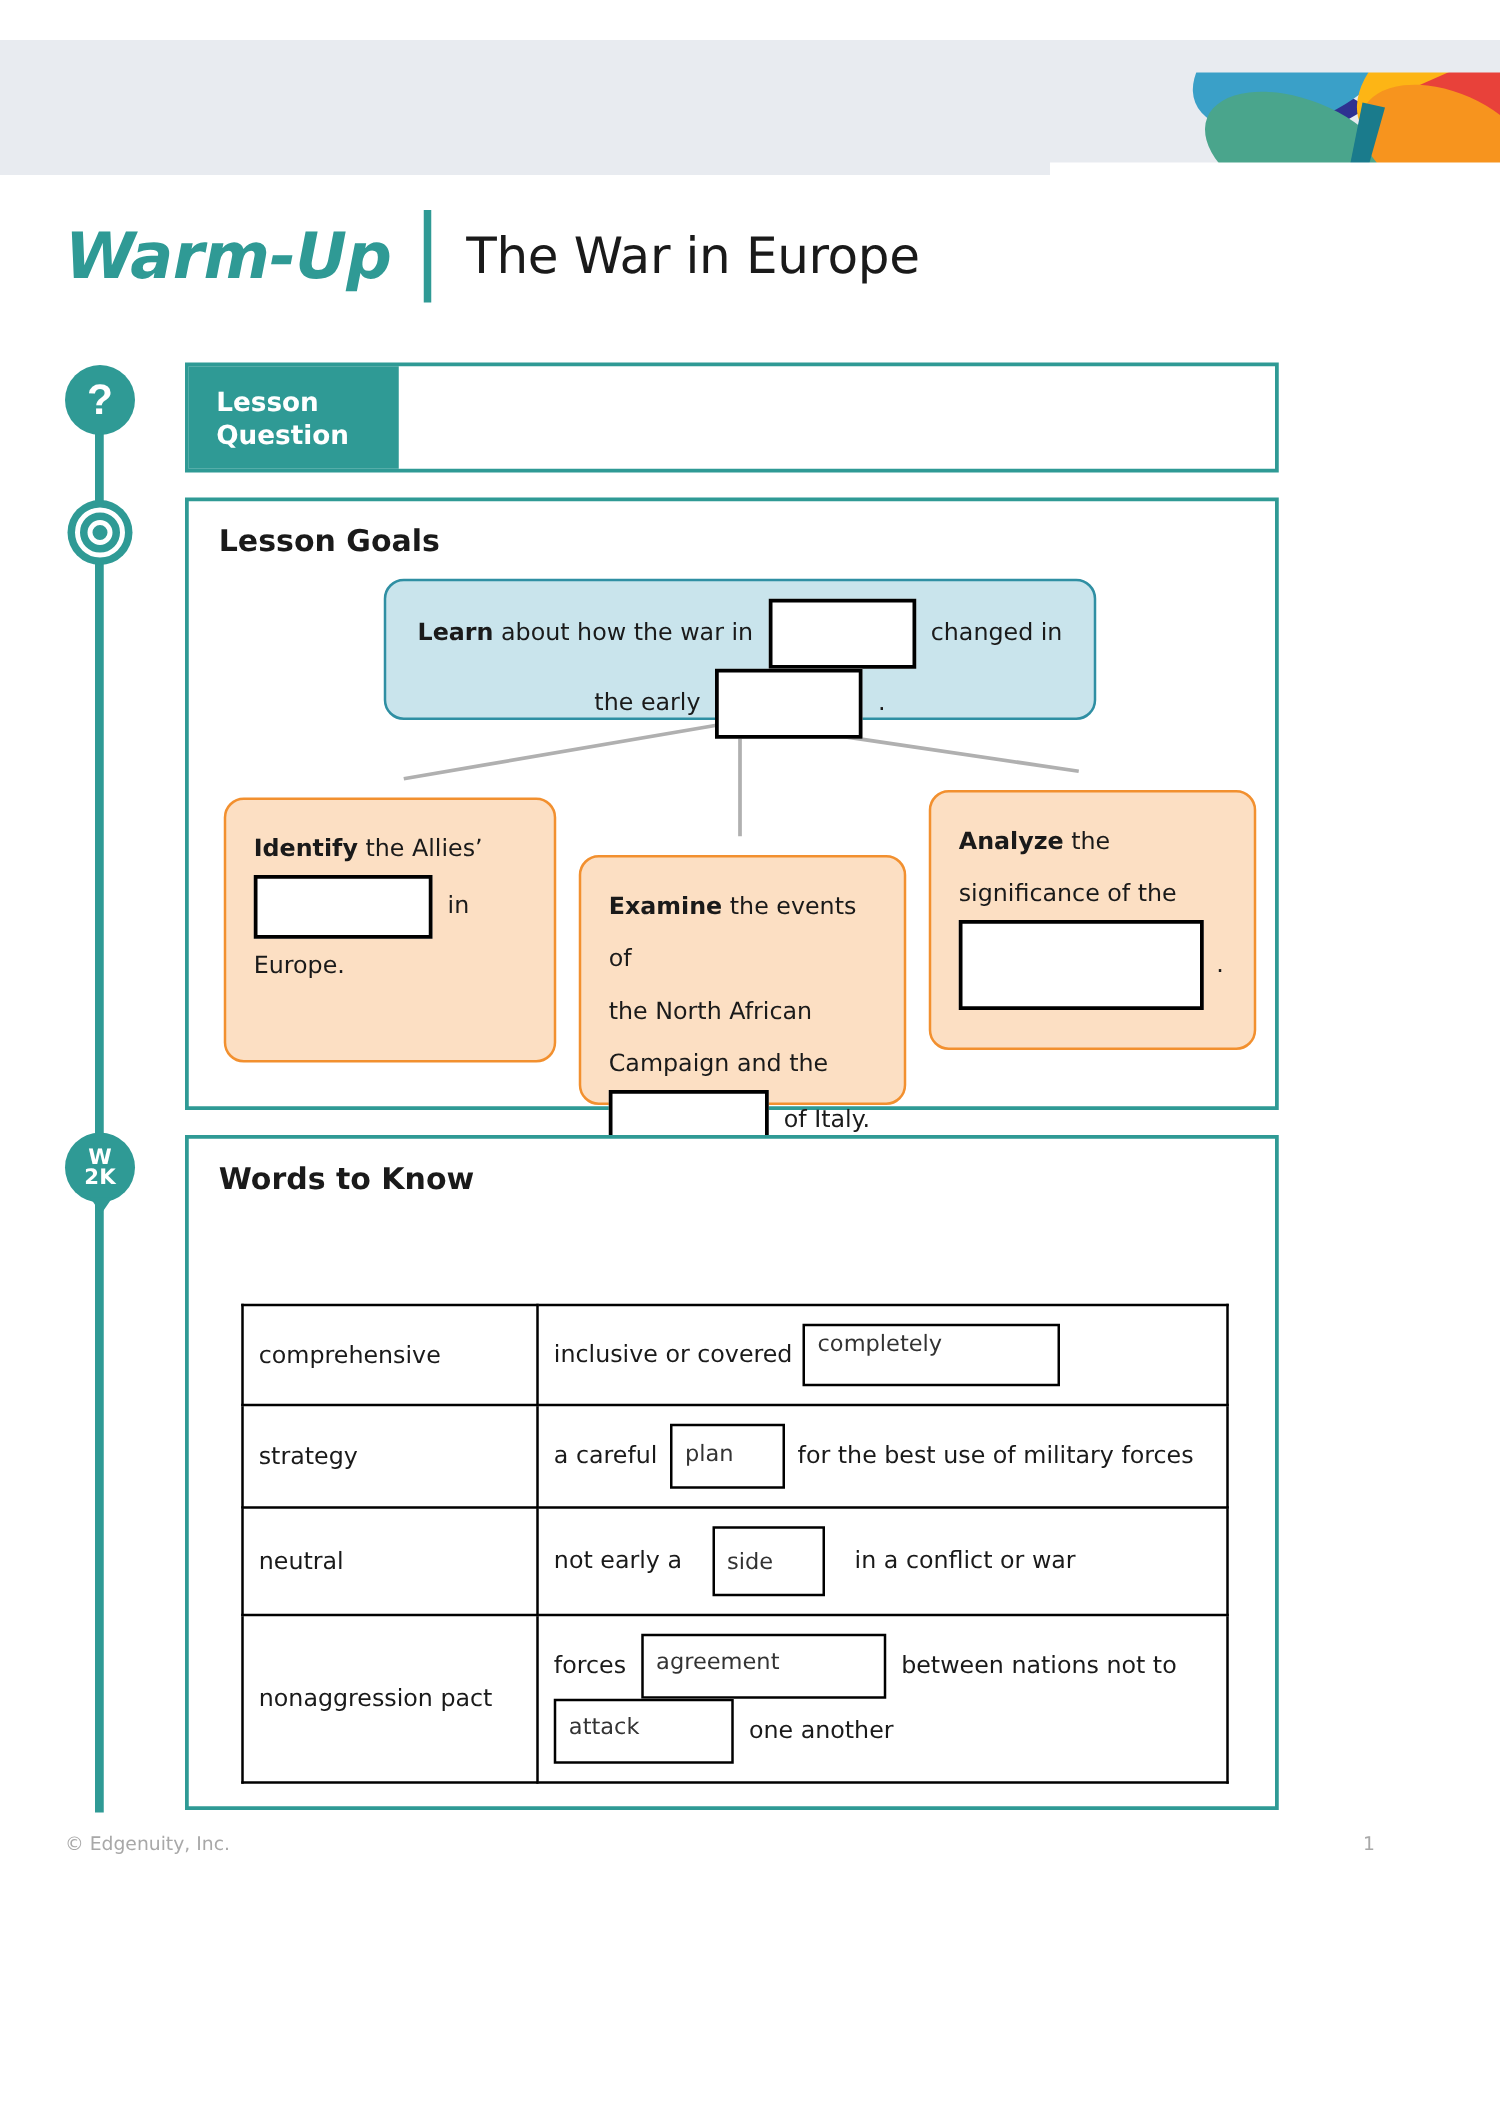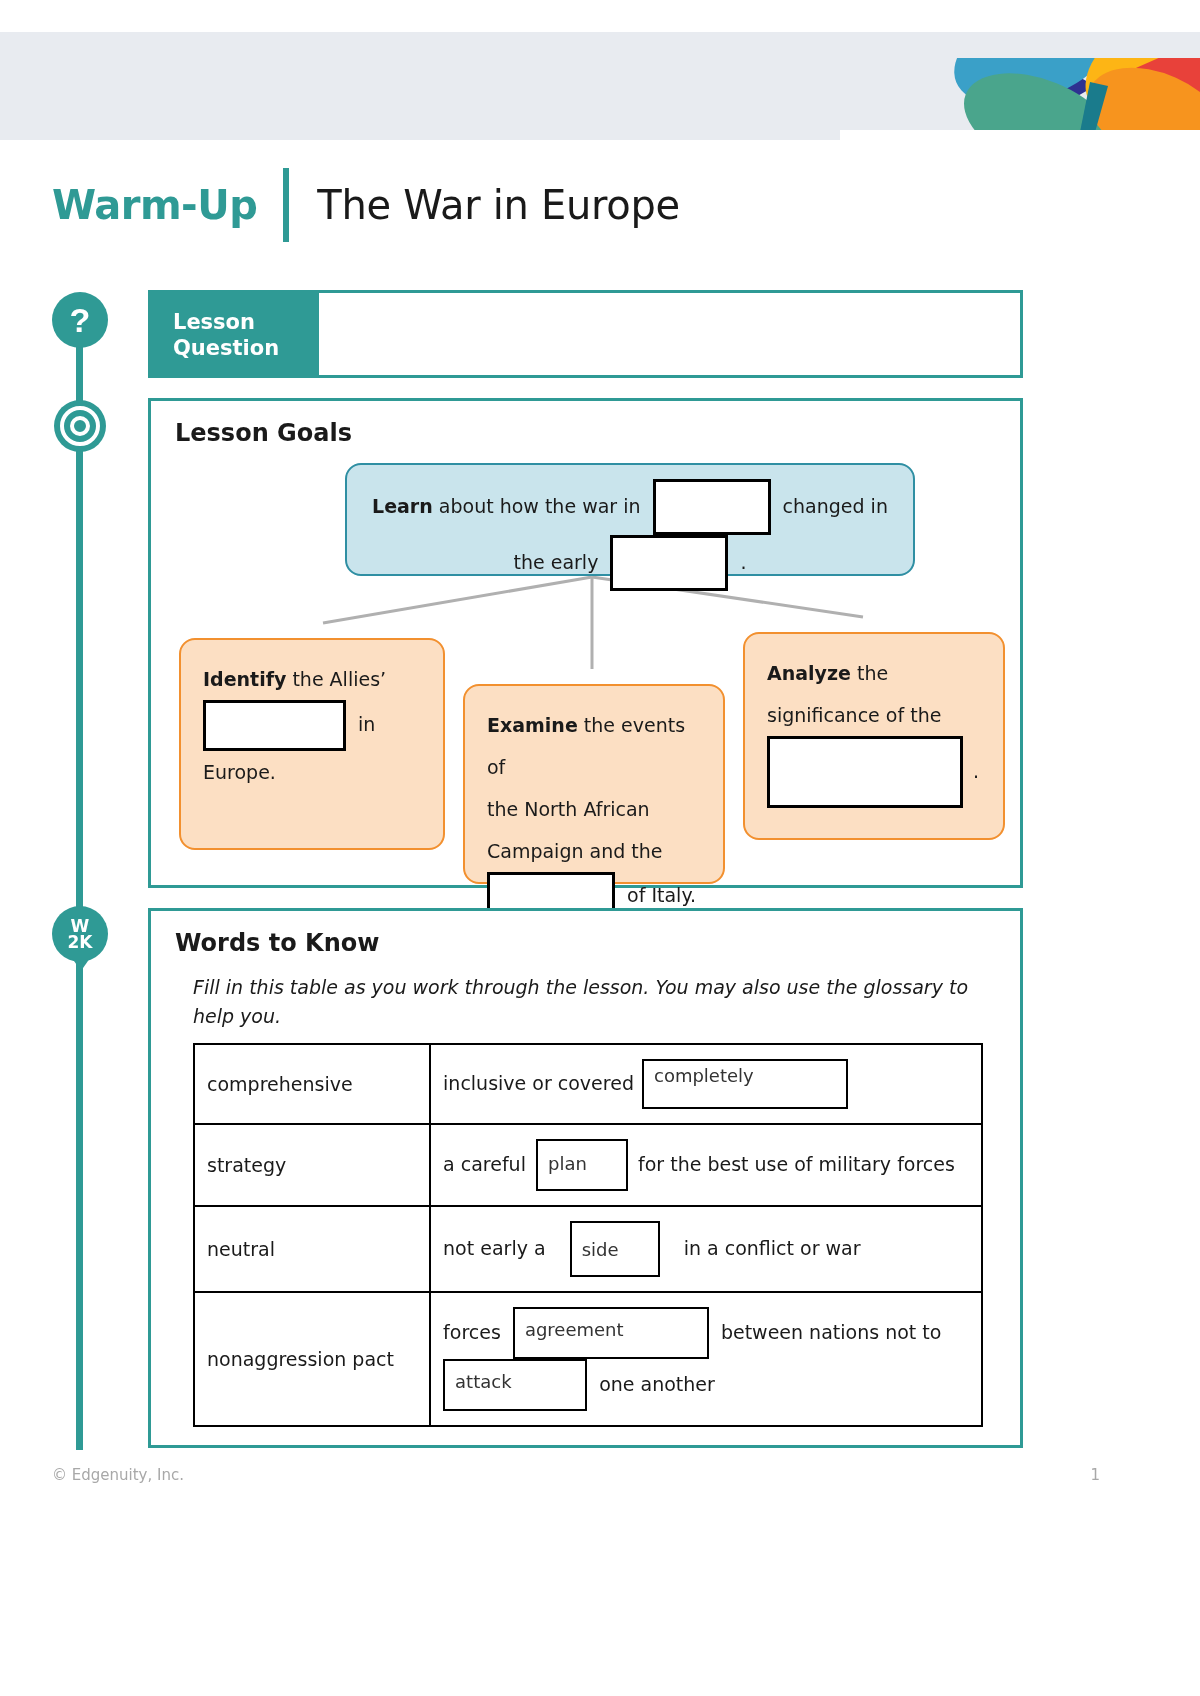--- a/index.html
+++ b/index.html
@@ -47,25 +47,26 @@
 
   
   .title-row {
     position: absolute;
     left: 52px; top: 165px;
     display: flex;
     align-items: center;
     height: 80px;
   }
   .title-warmup {
-    font-size: 40px;
+    font-size: 51px;
     font-weight: 700;
     color: #2f9a95;
     font-family: "DejaVu Sans", sans-serif;
     letter-spacing: -0.5px;
+    font-style: italic;
   }
   .title-divider {
     width: 6px; height: 74px;
     background: #2f9a95;
     margin: 0 28px 0 26px;
   }
   .title-topic {
     font-size: 40px;
     font-weight: 400;
     color: #1a1a1a;
@@ -156,21 +157,20 @@
     font-family: "DejaVu Sans", sans-serif;
     line-height: 40px;
   }
   .goal-node.learn {
     left: 156px; top: 62px;
     width: 570px; height: 113px;
     background: #c9e4ec;
     border: 2px solid #2f8fa3;
     text-align: center;
     padding-top: 14px;
-    margin-left: 38px;
   }
   .goal-node.child {
     background: #fcdfc3;
     border: 2px solid #f2902f;
     padding: 18px 20px 18px 22px;
     line-height: 42px;
     margin-top: 15px;
   }
   #goal-identify { left: 28px;  top: 222px; width: 266px; height: 212px; }
   #goal-examine  { left: 312px; top: 268px; width: 262px; height: 200px; }
@@ -383,21 +383,20 @@
       <br>
       <span>significance of the</span>
       <br>
       <span class="blank b5"></span>
       <span>.</span>
     </div>
   </div>
 
   <div class="panel" id="words-to-know-panel">
     <div class="panel-heading">Words to Know</div>
-    <div class="wtk-instructions">Fill in this table as you work through the lesson. You may also use the glossary to help you.</div>
 
     <table class="vocab-table">
       <tbody>
         <tr>
           <td class="term">comprehensive</td>
           <td class="defn">
             <span>inclusive or covered</span>
             <span class="filled f-completely">completely</span>
           </td>
         </tr>

